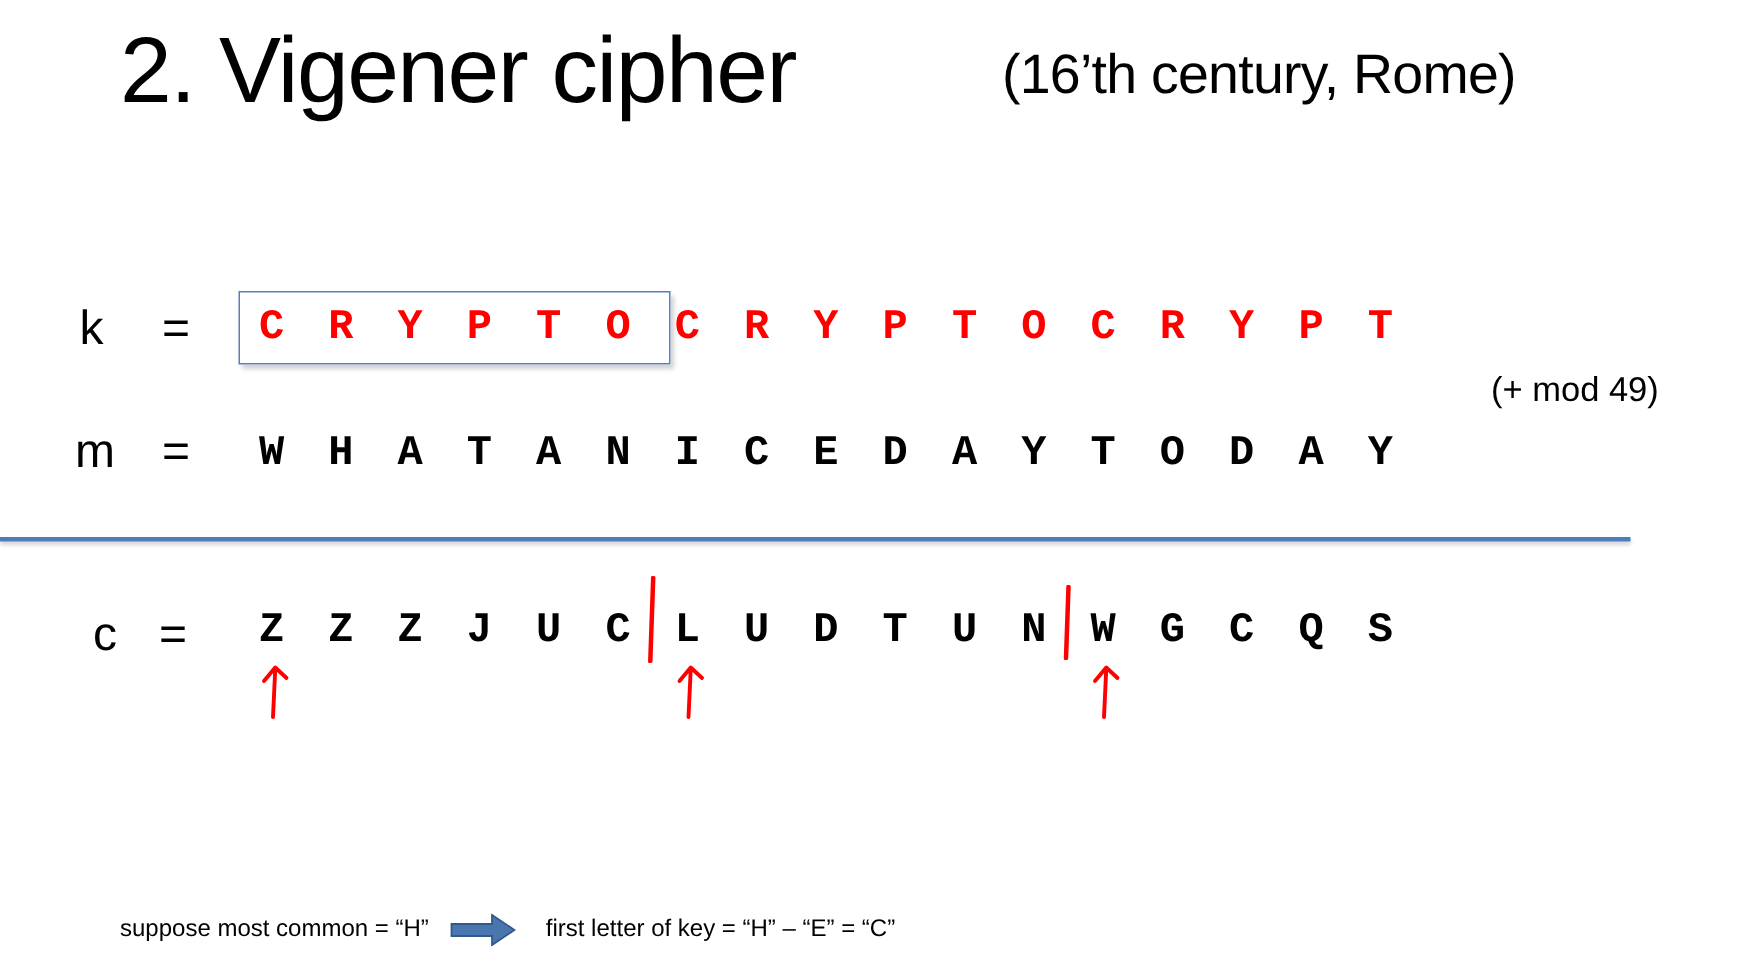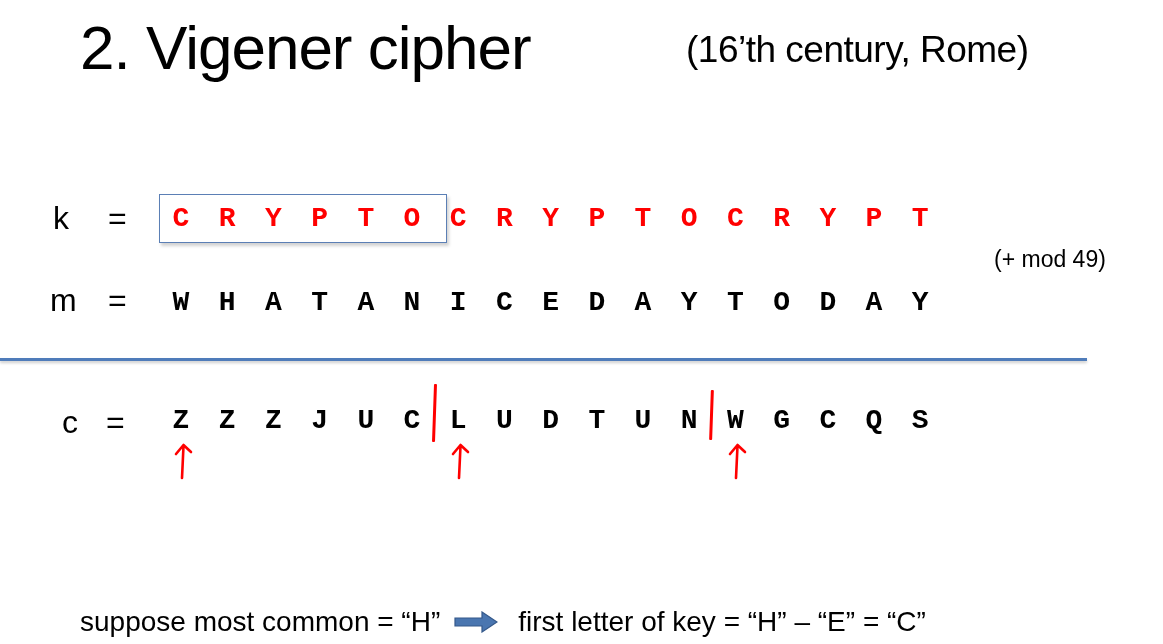--- a/index.html
+++ b/index.html
@@ -1,34 +1,34 @@
 <!DOCTYPE html>
 <html><head>
 <meta charset="utf-8">
 <style>
   html, body { margin: 0; padding: 0; background: #ffffff; }
   body { width: 1163px; height: 644px; position: relative; overflow: hidden;
          font-family: "Liberation Sans", "DejaVu Sans", sans-serif; color: #000; }
   .abs { position: absolute; text-align: right; }
   .title { left: 80px; top: 10px; font-size: 62px; line-height: 76px; white-space: nowrap; letter-spacing: -1px; }
-  .subtitle { left: 668px; top: 24px; font-size: 37px; line-height: 52px; white-space: nowrap; letter-spacing: -0.5px; margin-left: 18px; }
+  .subtitle { left: 668px; top: 24px; font-size: 37px; line-height: 52px; white-space: nowrap; letter-spacing: -0.5px; }
   .var { font-size: 32px; line-height: 40px; white-space: nowrap; }
   .mono { font-family: "Liberation Mono", "DejaVu Sans Mono", monospace; font-weight: bold;
           font-size: 28px; line-height: 34px; }
   .row { position: absolute; height: 34px; }
   .row .ch { position: absolute; top: 0; width: 26px; text-align: center; }
   .key .ch { color: #ff0000; }
   .msg .ch, .cip .ch { color: #000; }
   .keybox { left: 159px; top: 194px; width: 288px; height: 49px; border: 1.5px solid #5b7fb5;
             box-shadow: 2px 3px 3px rgba(0,0,0,0.18); box-sizing: border-box; }
   .mod { left: 994px; top: 244px; font-size: 23px; line-height: 30px; white-space: nowrap; }
   .divider { left: 0; top: 358px; width: 1087px; height: 3px; background: #4f7cba;
              box-shadow: 0 2px 3px rgba(0,0,0,0.2); }
   .redbar { position: absolute; width: 3px; background: #ff0000; border-radius: 1px; }
-  .bottom { left: 80px; top: 604px; font-size: 28px; line-height: 32px; white-space: nowrap; }
+  .bottom { left: 80px; top: 604px; font-size: 16px; line-height: 32px; white-space: nowrap; }
   .bottom span { vertical-align: middle; }
   .block-arrow { display: inline-block; vertical-align: middle; margin: 0 20px 0 14px; width: 44px; height: 22px; }
 </style>
 </head>
 <body>
 
 <div class="abs title">2.  Vigener cipher</div>
 <div class="abs subtitle">(16’th century,  Rome)</div>
 
 <div class="abs var" style="left:53px; top:198px;">k</div>

